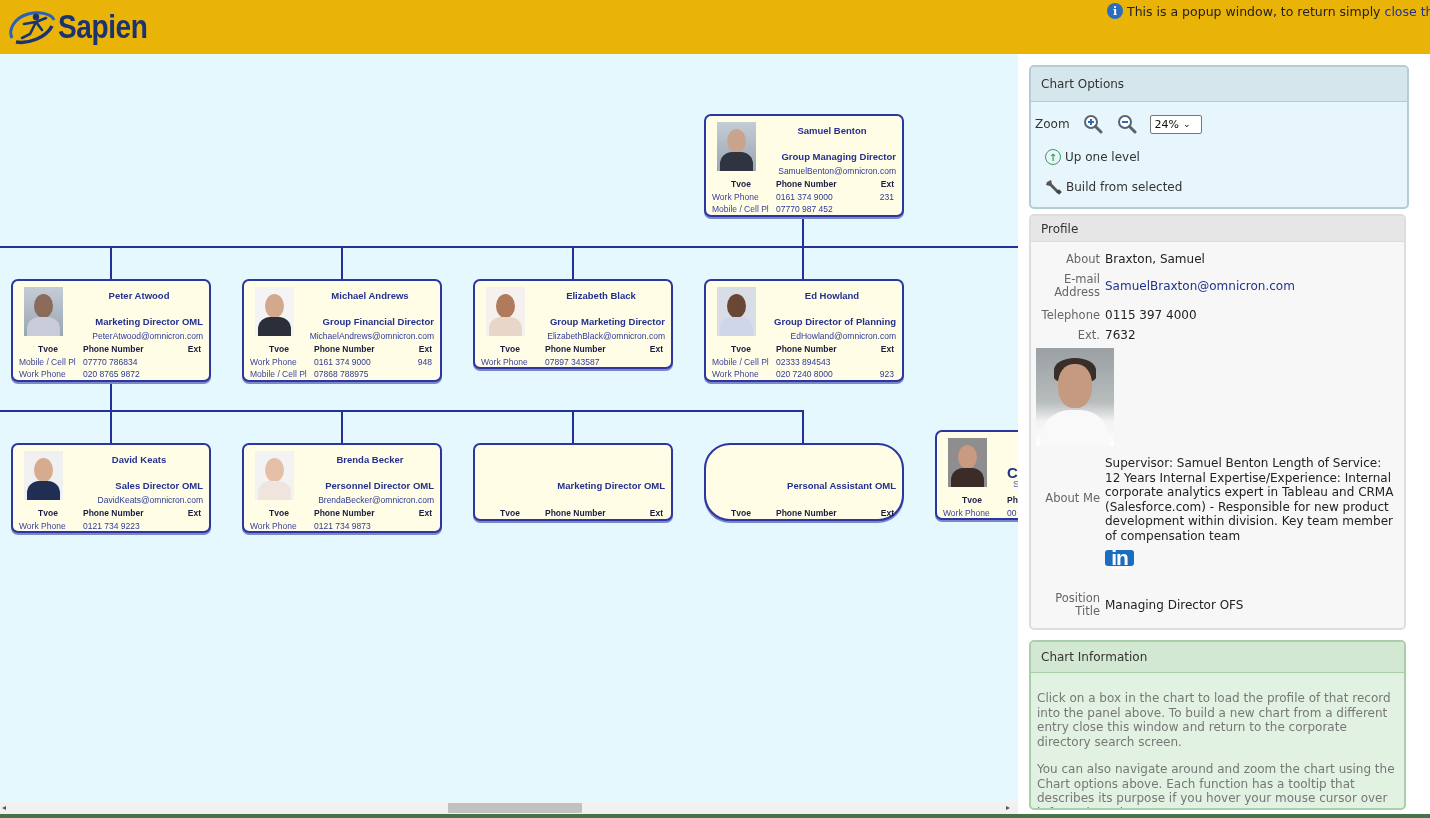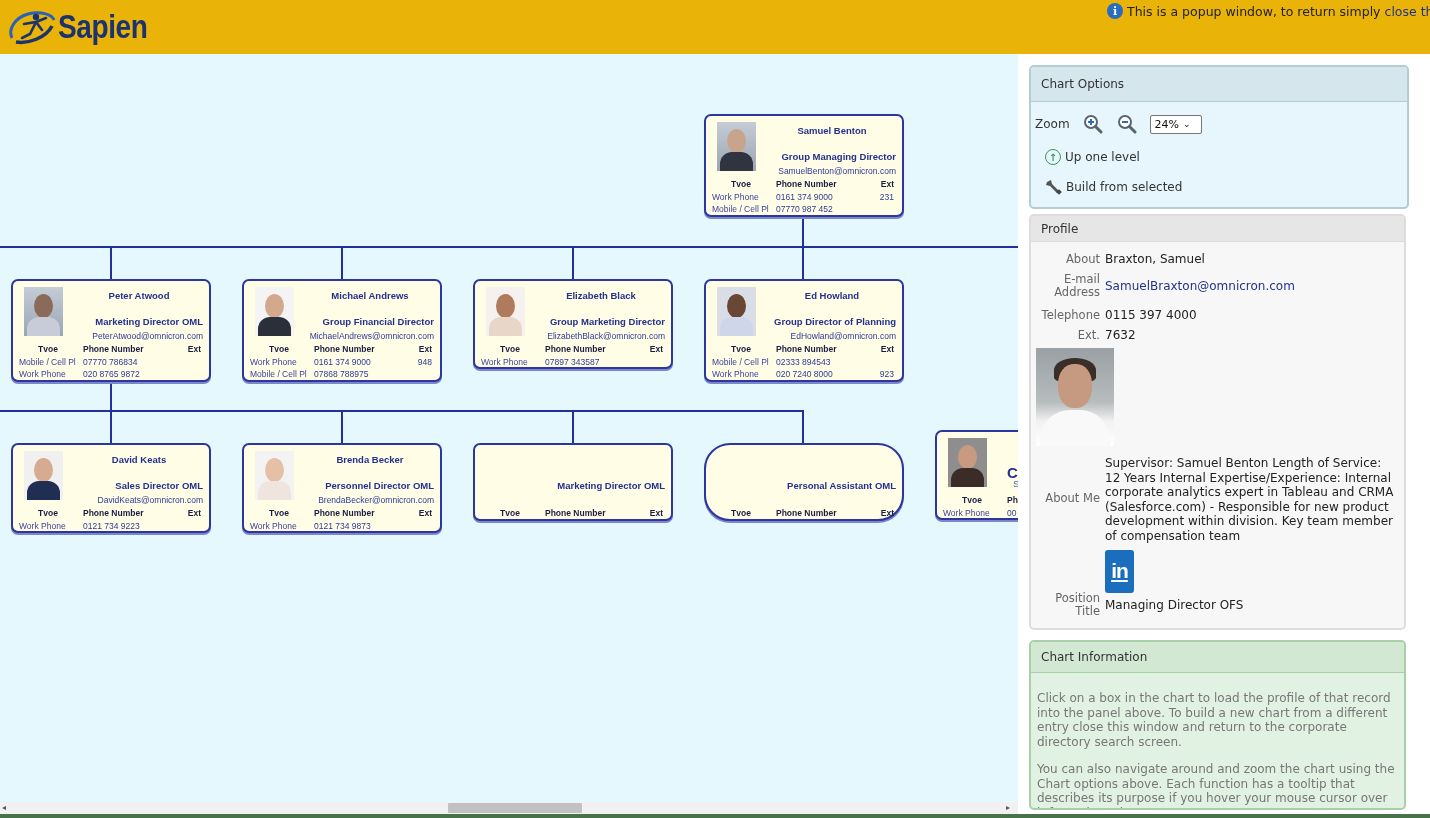--- a/index.html
+++ b/index.html
@@ -100,21 +100,21 @@
   .profile-panel { left: 1029px; top: 214px; width: 377px; height: 416px; background: #f7f7f7; border: 2px solid #dddddd; }
   .profile-panel .panel-header { background: #e6e6e6; height: 26px; border-bottom: 1px solid #dcdcdc; }
   .prow { position: absolute; left: 0; width: 373px; display: flex; font-size: 12px; }
   .plabel { width: 69px; text-align: right; color: #666; font-size: 11.5px; line-height: 13px; padding-top: 1px; }
   .pvalue { margin-left: 5px; color: #222; line-height: 14.5px; width: 295px; }
   .pvalue.link { color: #22338c; cursor: pointer; }
   .profile-photo { width: 78px; height: 98px; background: linear-gradient(180deg, #9aa0a3 0%, #b7bcbd 55%, #f2f2f2 75%, #ffffff 100%); position: relative; overflow: hidden; }
   .pp-head { position: absolute; left: 22px; top: 16px; width: 34px; height: 44px; border-radius: 45%; background: #c69a80; }
   .pp-hair { position: absolute; left: 18px; top: 10px; width: 42px; height: 24px; border-radius: 50% 50% 20% 20%; background: #3a2e28; }
   .pp-body { position: absolute; left: 4px; top: 62px; width: 70px; height: 40px; border-radius: 30px 30px 0 0; background: #f9f9f9; }
-  .linkedin { width: 29px; height: 43px; background: #1a6ebd; border-radius: 3px; color: #fff; font-weight: bold; font-size: 21px; display: flex; align-items: center; justify-content: center; font-family: "Liberation Sans", sans-serif; cursor: pointer; letter-spacing: -1px; text-decoration: underline; }
+  .linkedin { width: 29px; height: 16px; background: #1a6ebd; border-radius: 3px; color: #fff; font-weight: bold; font-size: 21px; display: flex; align-items: center; justify-content: center; font-family: "Liberation Sans", sans-serif; cursor: pointer; letter-spacing: -1px; text-decoration: underline; }
 
   .info-panel { left: 1029px; top: 640px; width: 377px; height: 170px; background: #e2f2e2; border: 2px solid #a9cfa9; }
   .info-panel .panel-header { background: #d3e8d3; height: 31px; border-bottom: 1px solid #a9cfa9; }
   .info-body { padding: 18px 6px 0 6px; font-size: 12px; color: #777; line-height: 14.5px; }
   .info-body p { margin: 0 0 13px 0; }
 </style>
 </head>
 <body>
 
 <div class="header">

